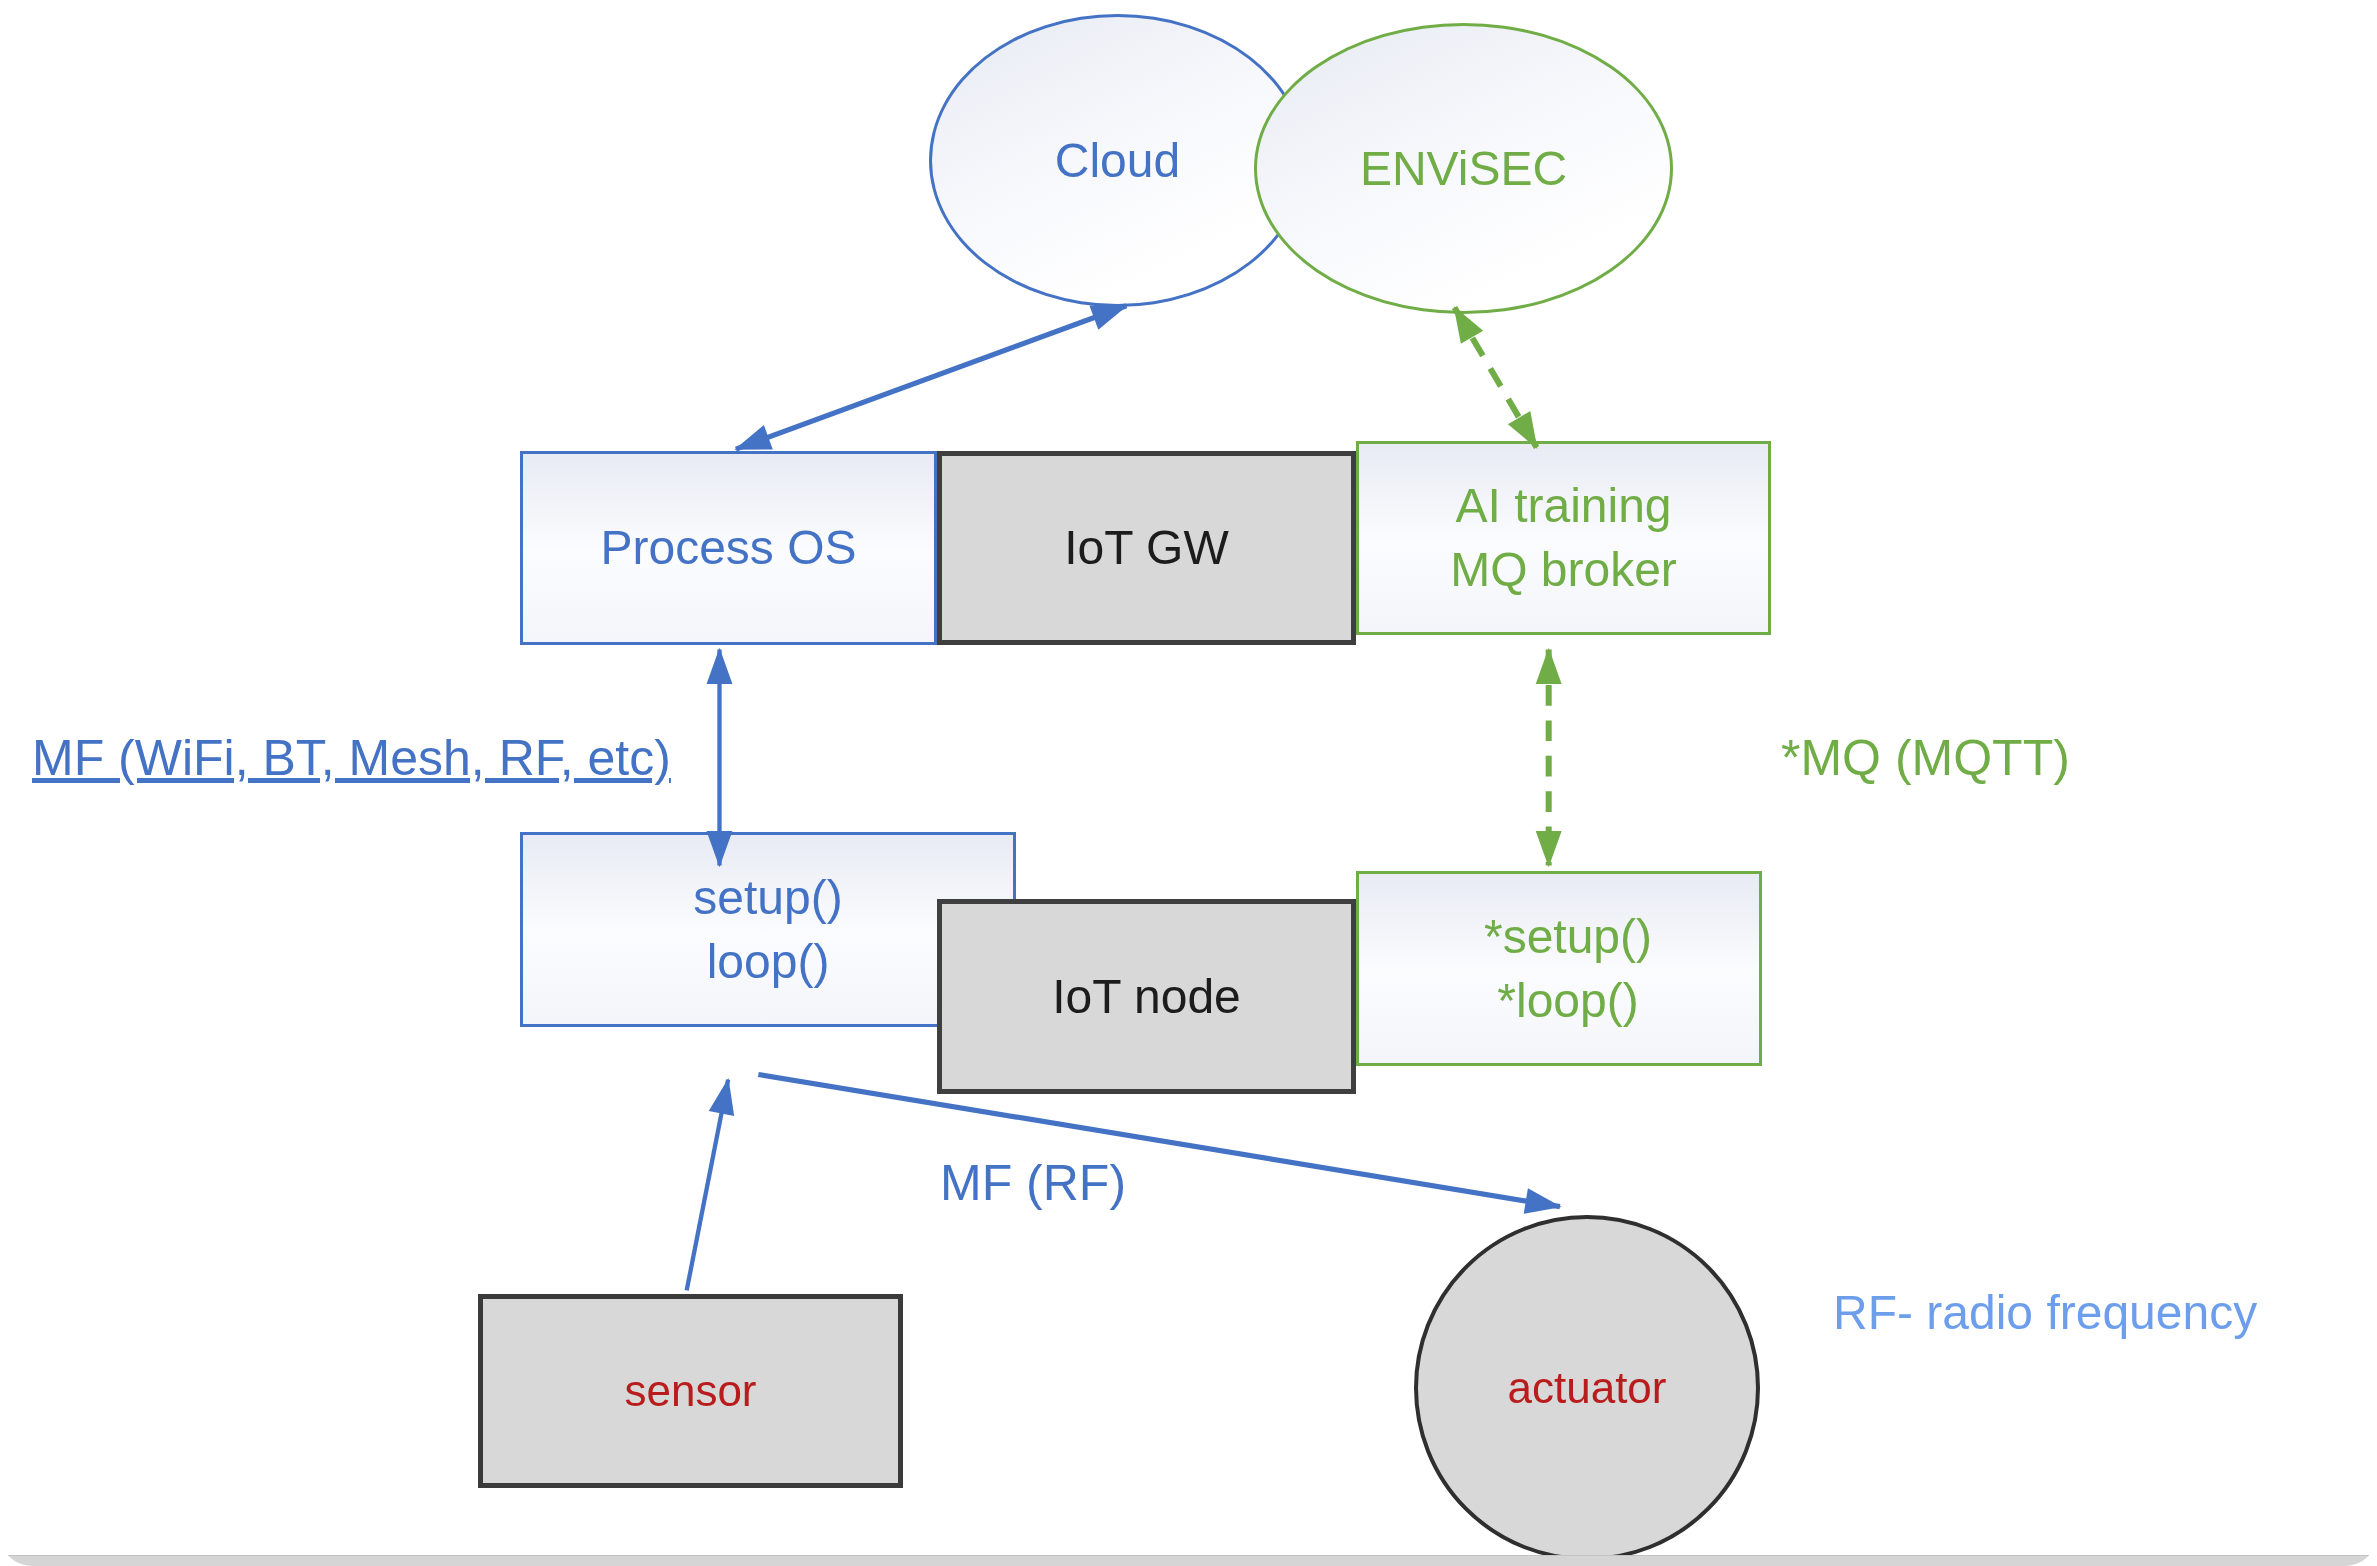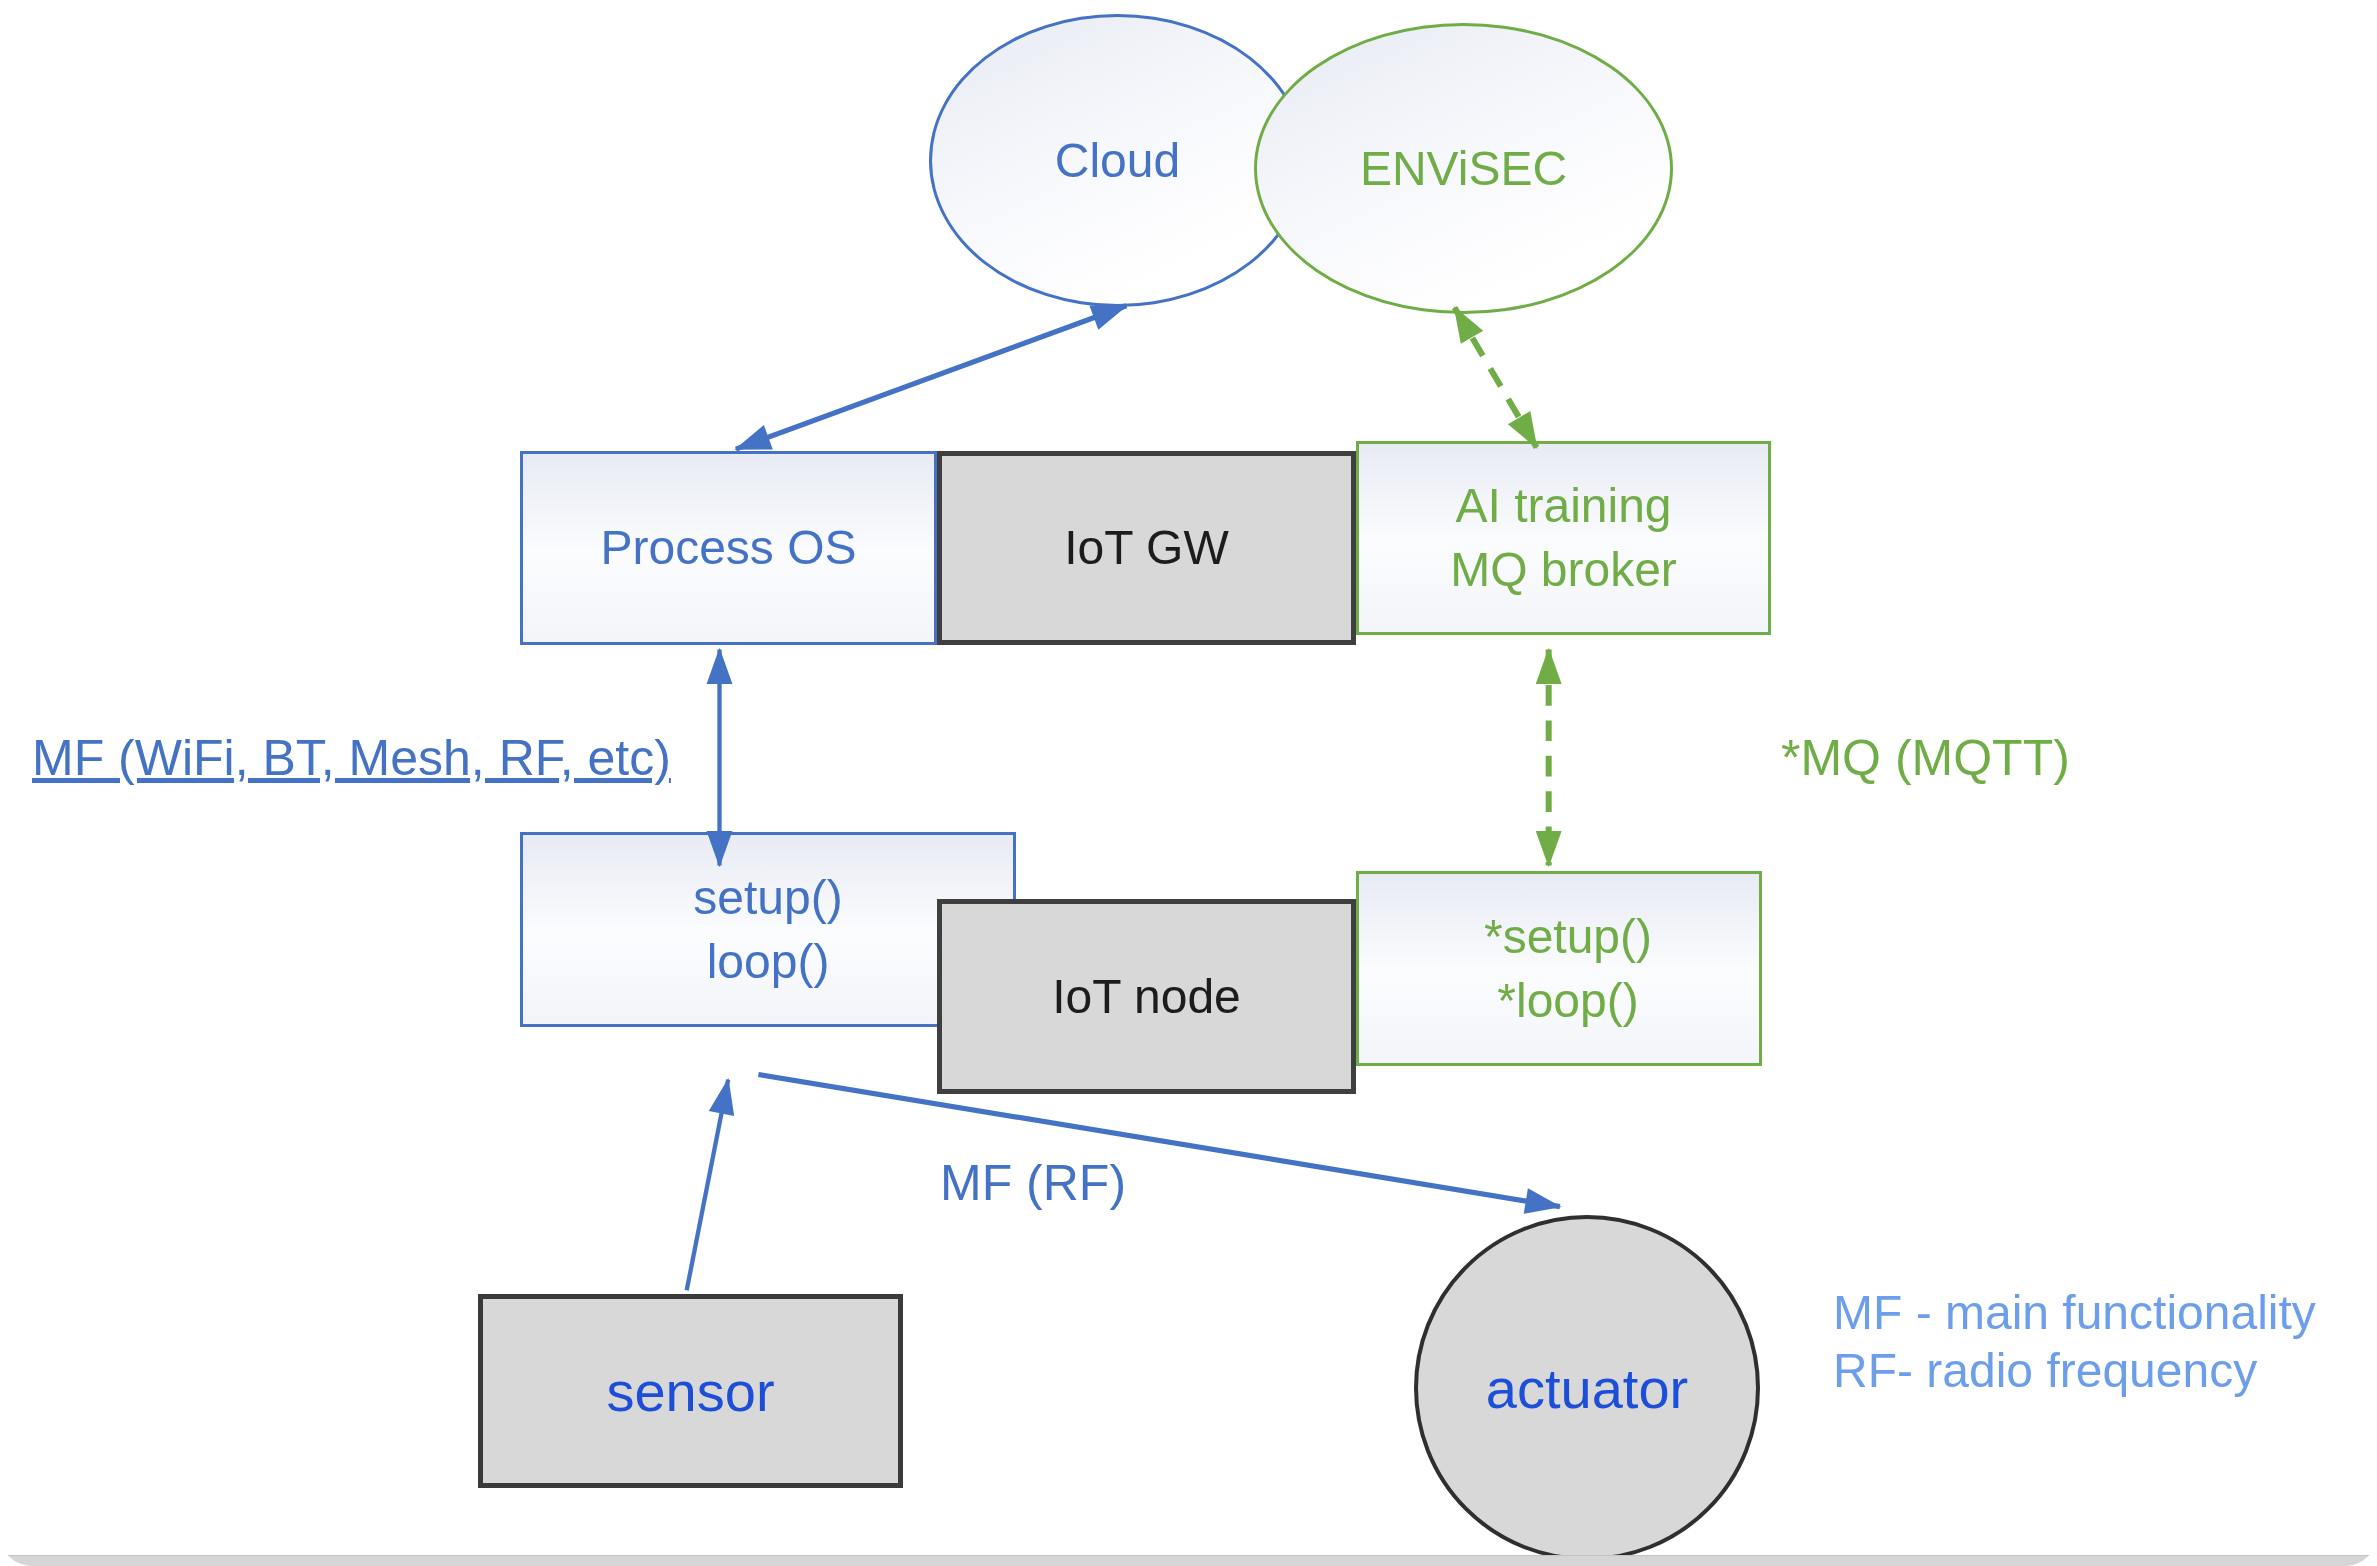--- a/index.html
+++ b/index.html
@@ -69,21 +69,21 @@
     position: absolute;
     box-sizing: border-box;
     background: #d8d8d8;
     border: 4.3px solid #2f2f2f;
     border-radius: 50%;
     display: flex;
     align-items: center;
     justify-content: center;
     z-index: 2;
   }
-  .device-label { font-size: 56px; color: #1d4ed8; }
+  .device-label { font-size: 44px; color: #b91c1c; }
 
   #legend {
     position: absolute;
     left: 1833px;
     top: 1284px;
     font-size: 48px;
     line-height: 58px;
     color: #6d9eeb;
     white-space: nowrap;
     z-index: 3;
@@ -147,21 +147,20 @@
   <div class="free-label txt-blue" style="left:940px; top:1156px;">MF (RF)</div>
 
   <div id="sensor-box" style="left:478px; top:1294px; width:425px; height:194px;">
     <span class="device-label">sensor</span>
   </div>
   <div id="actuator-circle" style="left:1414px; top:1215px; width:346px; height:346px;">
     <span class="device-label">actuator</span>
   </div>
 
   <div id="legend">
-    <div>MF - main functionality</div>
     <div>RF- radio frequency</div>
   </div>
 
   <svg id="arrow-layer" viewBox="0 0 2752 1813" xmlns="http://www.w3.org/2000/svg">
     <defs>
       <marker id="mblue" markerUnits="userSpaceOnUse" markerWidth="48" markerHeight="36" refX="42" refY="17" orient="auto-start-reverse">
         <path d="M2,2 L44,17 L2,32 z" fill="#4472c4"></path>
       </marker>
       <marker id="mgreen" markerUnits="userSpaceOnUse" markerWidth="48" markerHeight="36" refX="42" refY="17" orient="auto-start-reverse">
         <path d="M2,2 L44,17 L2,32 z" fill="#70ad47"></path>

